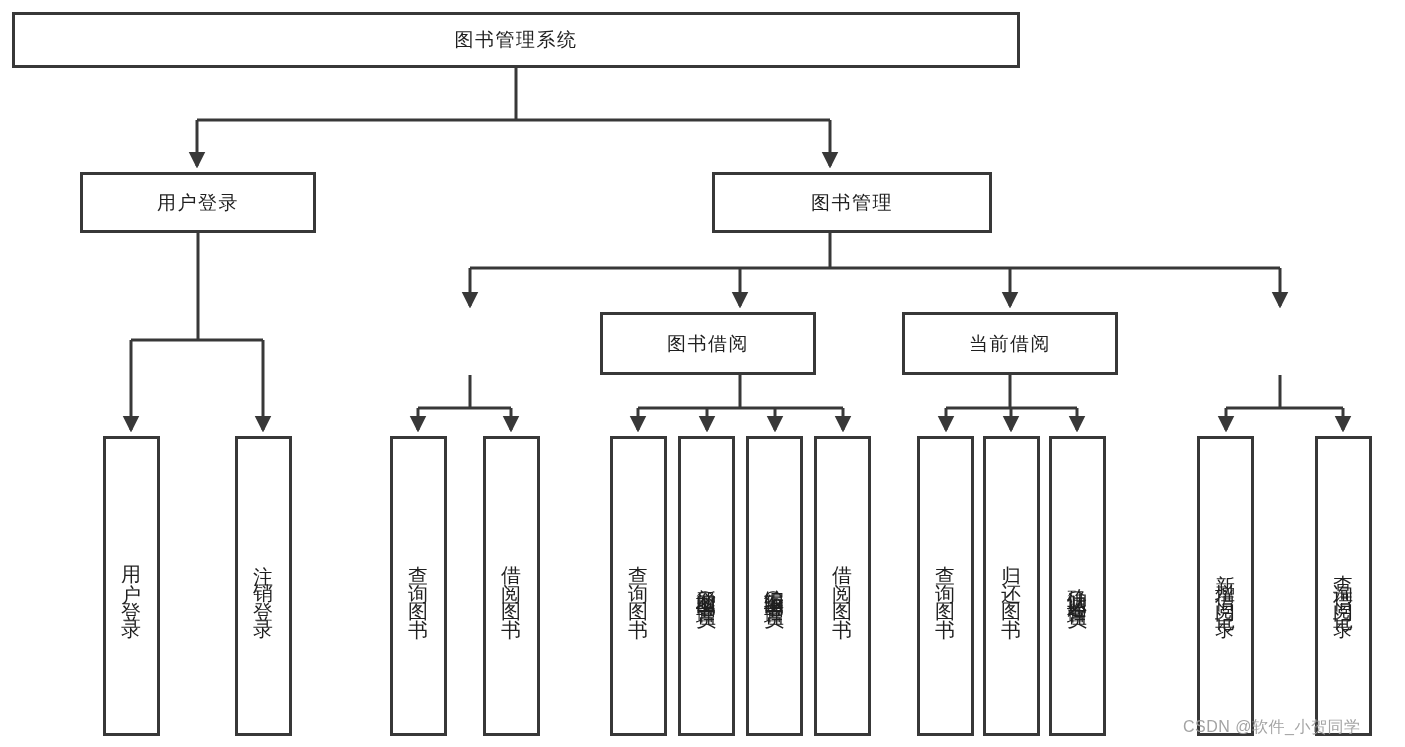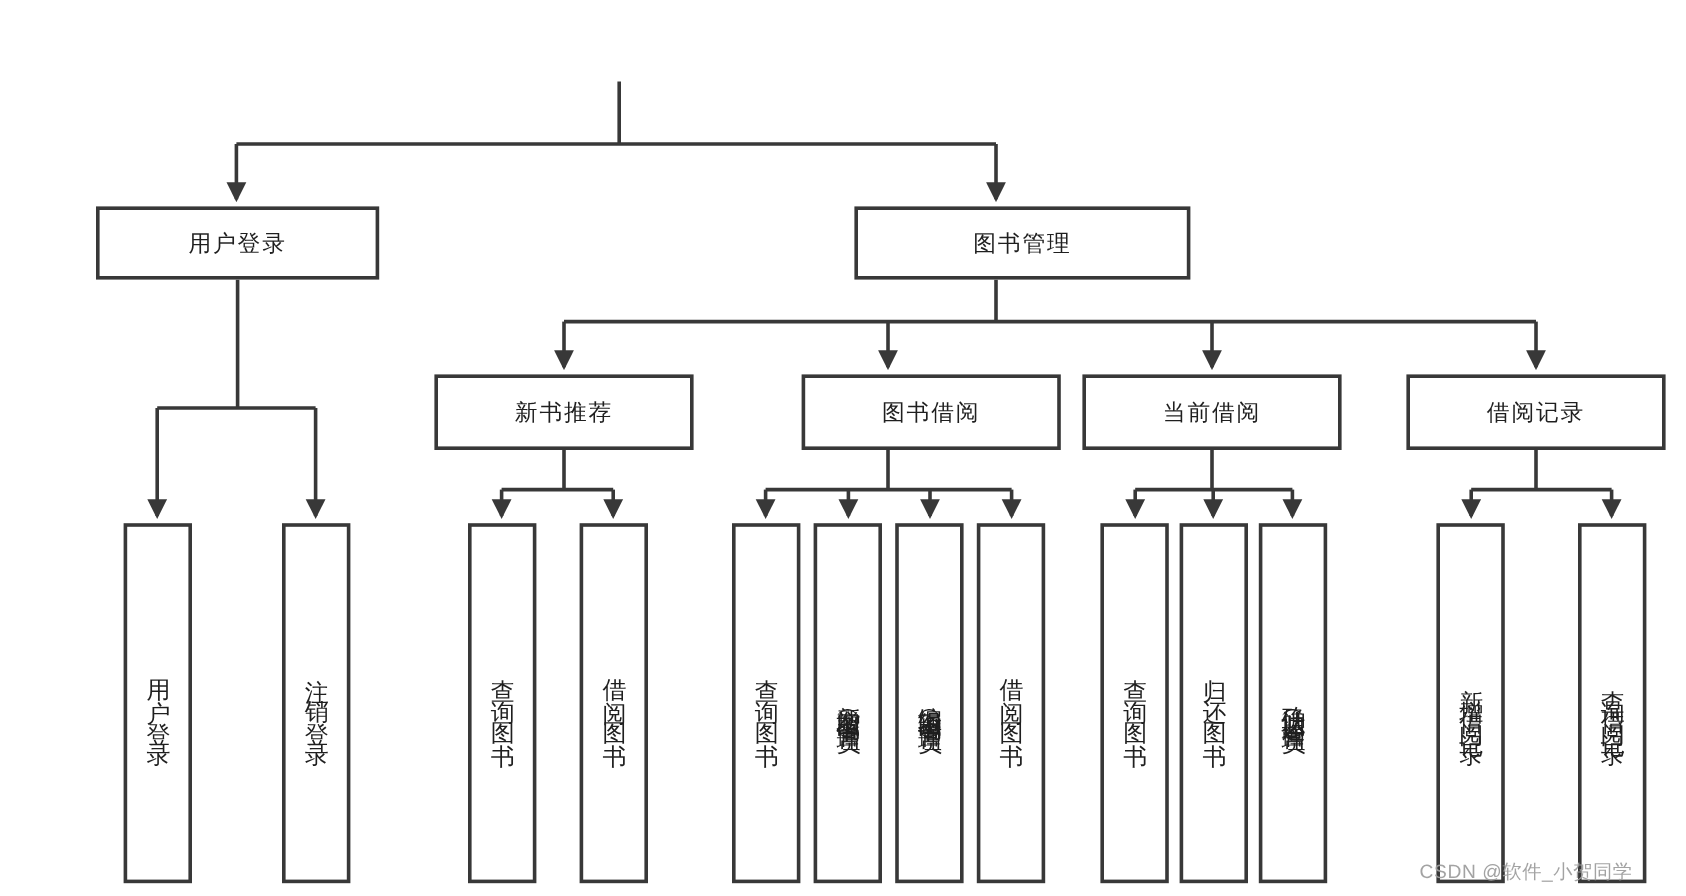--- a/index.html
+++ b/index.html
@@ -85,28 +85,27 @@
       <path d="M946,408 V430" marker-end="url(#arrow)"></path>
       <path d="M1011,408 V430" marker-end="url(#arrow)"></path>
       <path d="M1077,408 V430" marker-end="url(#arrow)"></path>
 
       <path d="M1280,375 V408 M1226,408 H1343"></path>
       <path d="M1226,408 V430" marker-end="url(#arrow)"></path>
       <path d="M1343,408 V430" marker-end="url(#arrow)"></path>
     </g>
   </svg>
 
+  <div class="node h-node" style="left:12px;top:12px;width:1008px;height:56px;">图书管理系统</div>
 
   <div class="node h-node" style="left:80px;top:172px;width:236px;height:61px;">用户登录</div>
   <div class="node h-node" style="left:712px;top:172px;width:280px;height:61px;">图书管理</div>
 
-  <div class="node h-node" style="left:362px;top:312px;width:216px;height:63px;">新书推荐</div>
-  <div class="node h-node" style="left:668px;top:312px;width:216px;height:63px;">图书借阅</div>
+  <div class="node h-node" style="left:600px;top:312px;width:216px;height:63px;">图书借阅</div>
   <div class="node h-node" style="left:902px;top:312px;width:216px;height:63px;">当前借阅</div>
-  <div class="node h-node" style="left:1172px;top:312px;width:216px;height:63px;">借阅记录</div>
 
   <div class="node v-node ls4" style="left:103px;top:436px;width:57px;height:300px;">用户登录</div>
   <div class="node v-node ls4" style="left:235px;top:436px;width:57px;height:300px;">注销登录</div>
 
   <div class="node v-node ls4" style="left:390px;top:436px;width:57px;height:300px;">查询图书</div>
   <div class="node v-node ls4" style="left:483px;top:436px;width:57px;height:300px;">借阅图书</div>
 
   <div class="node v-node ls4" style="left:610px;top:436px;width:57px;height:300px;">查询图书</div>
   <div class="node v-node ls9" style="left:678px;top:436px;width:57px;height:300px;">新增图书（管理员）</div>
   <div class="node v-node ls9" style="left:746px;top:436px;width:57px;height:300px;">编辑图书（管理员）</div>

